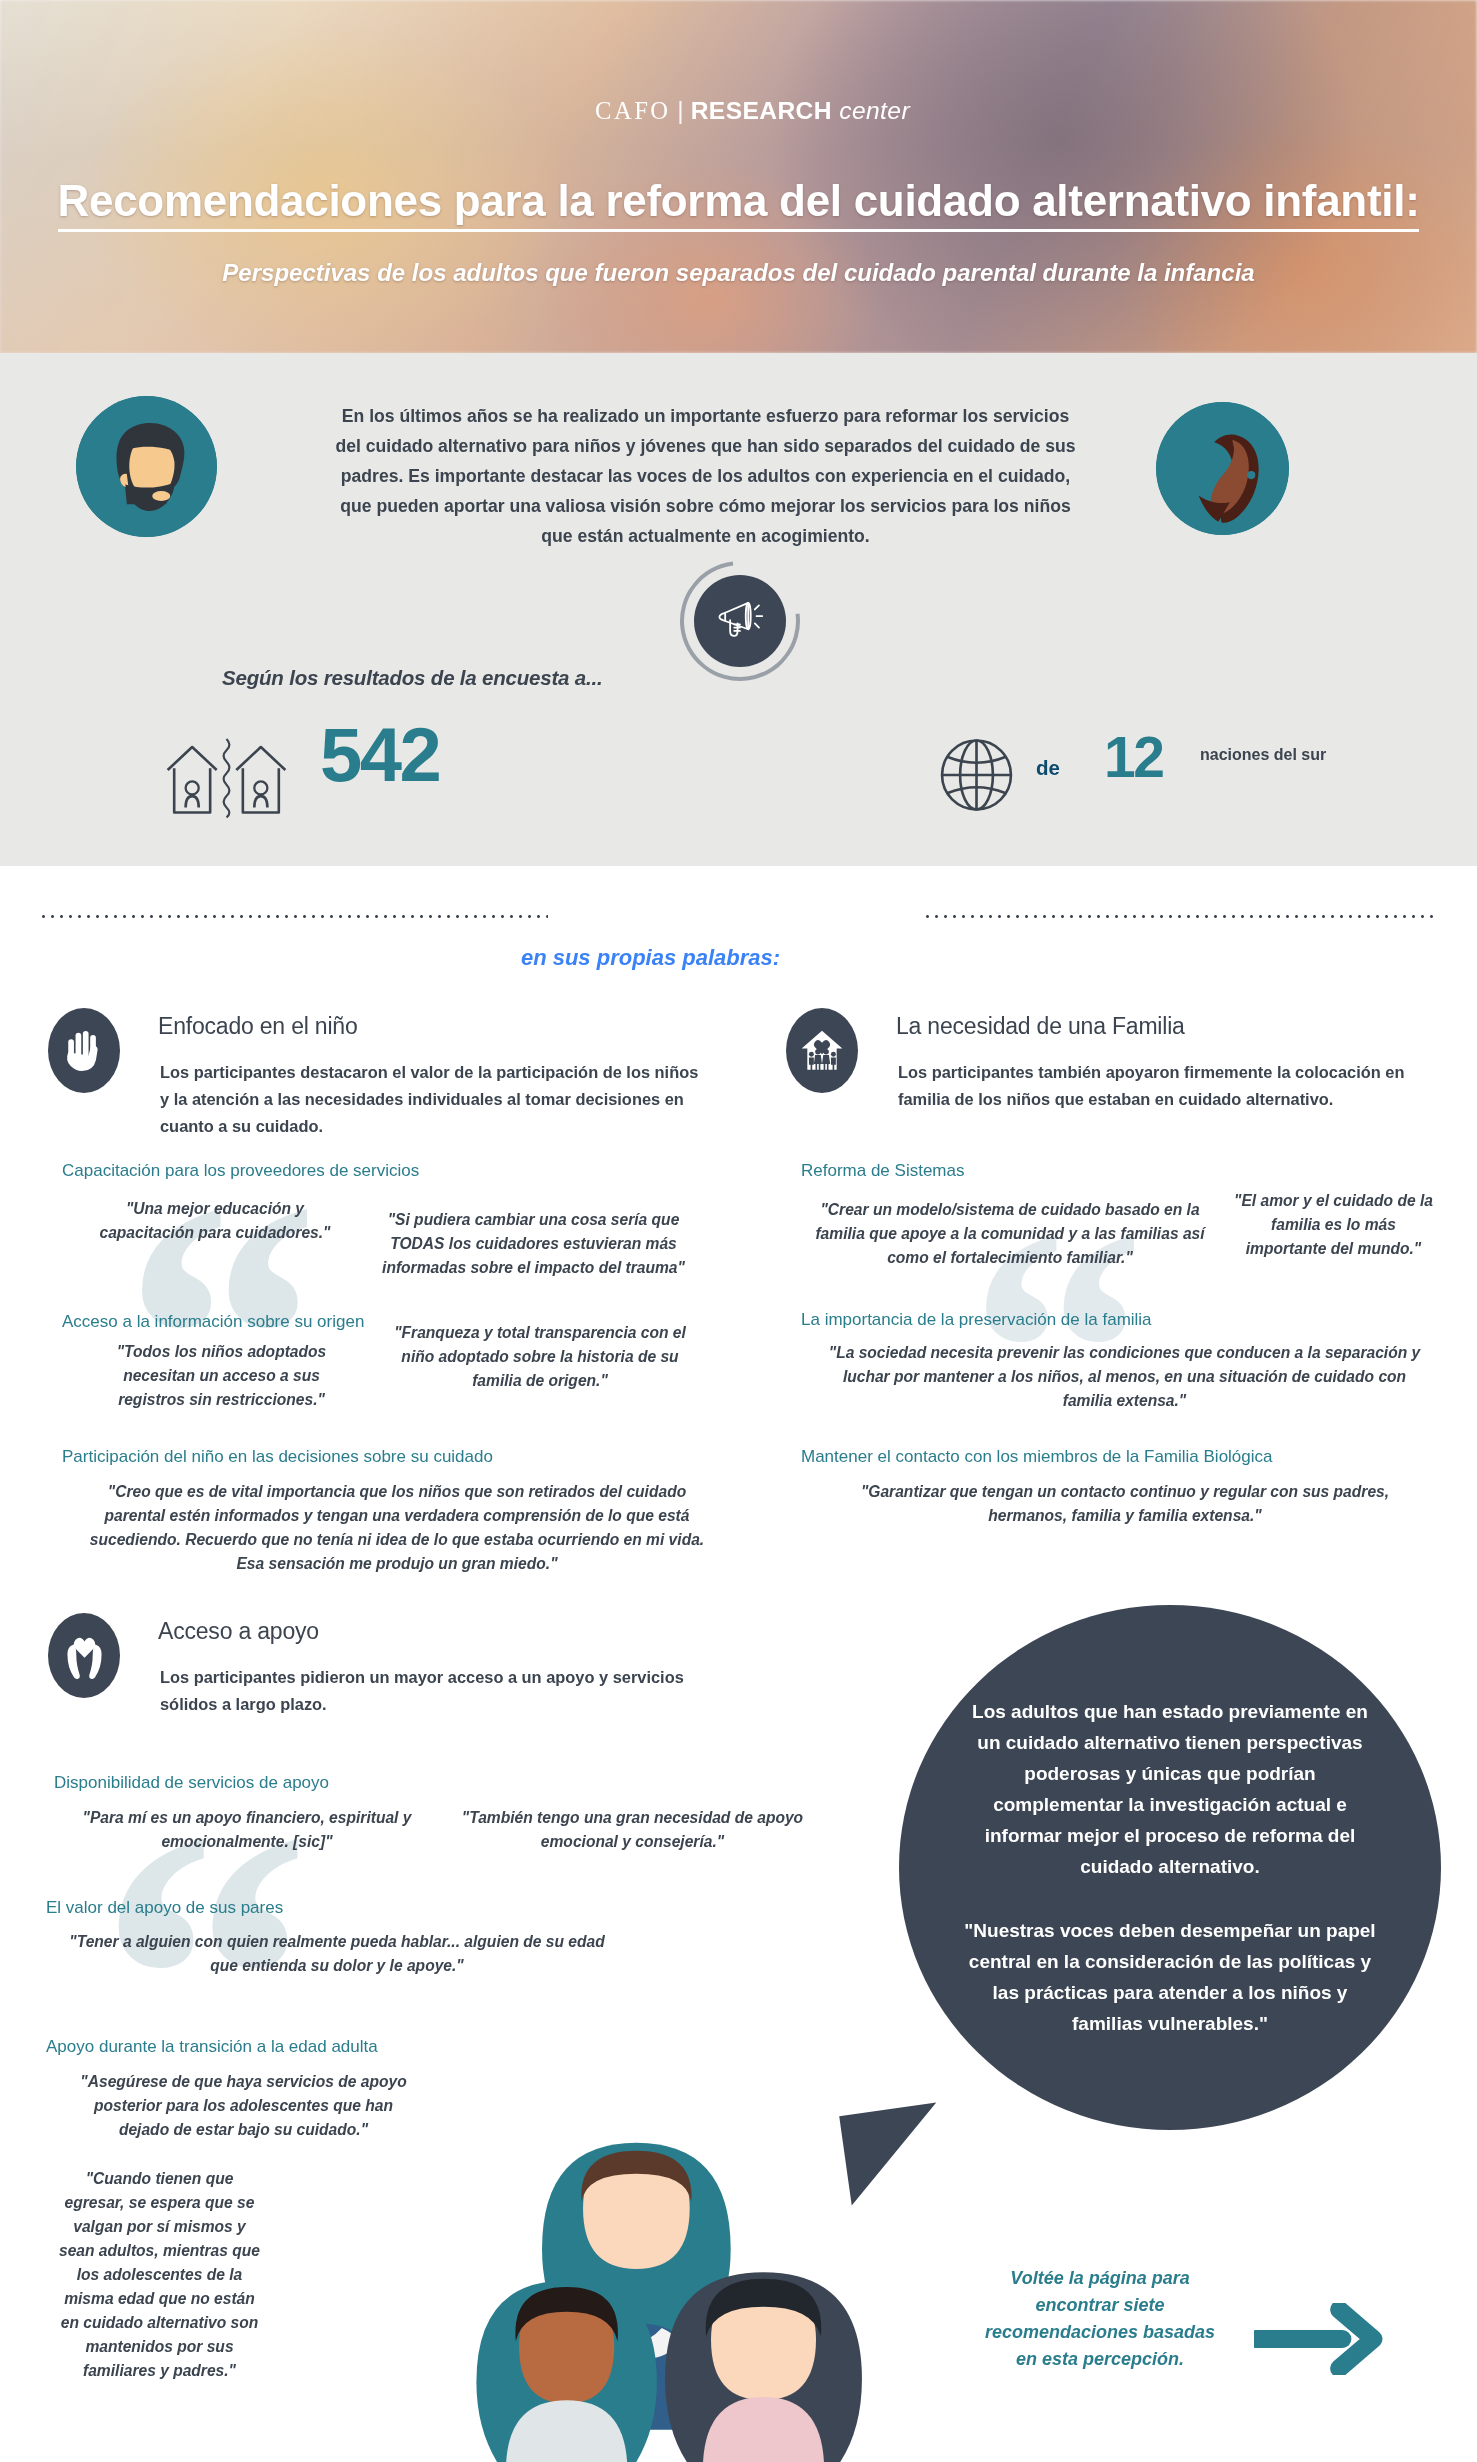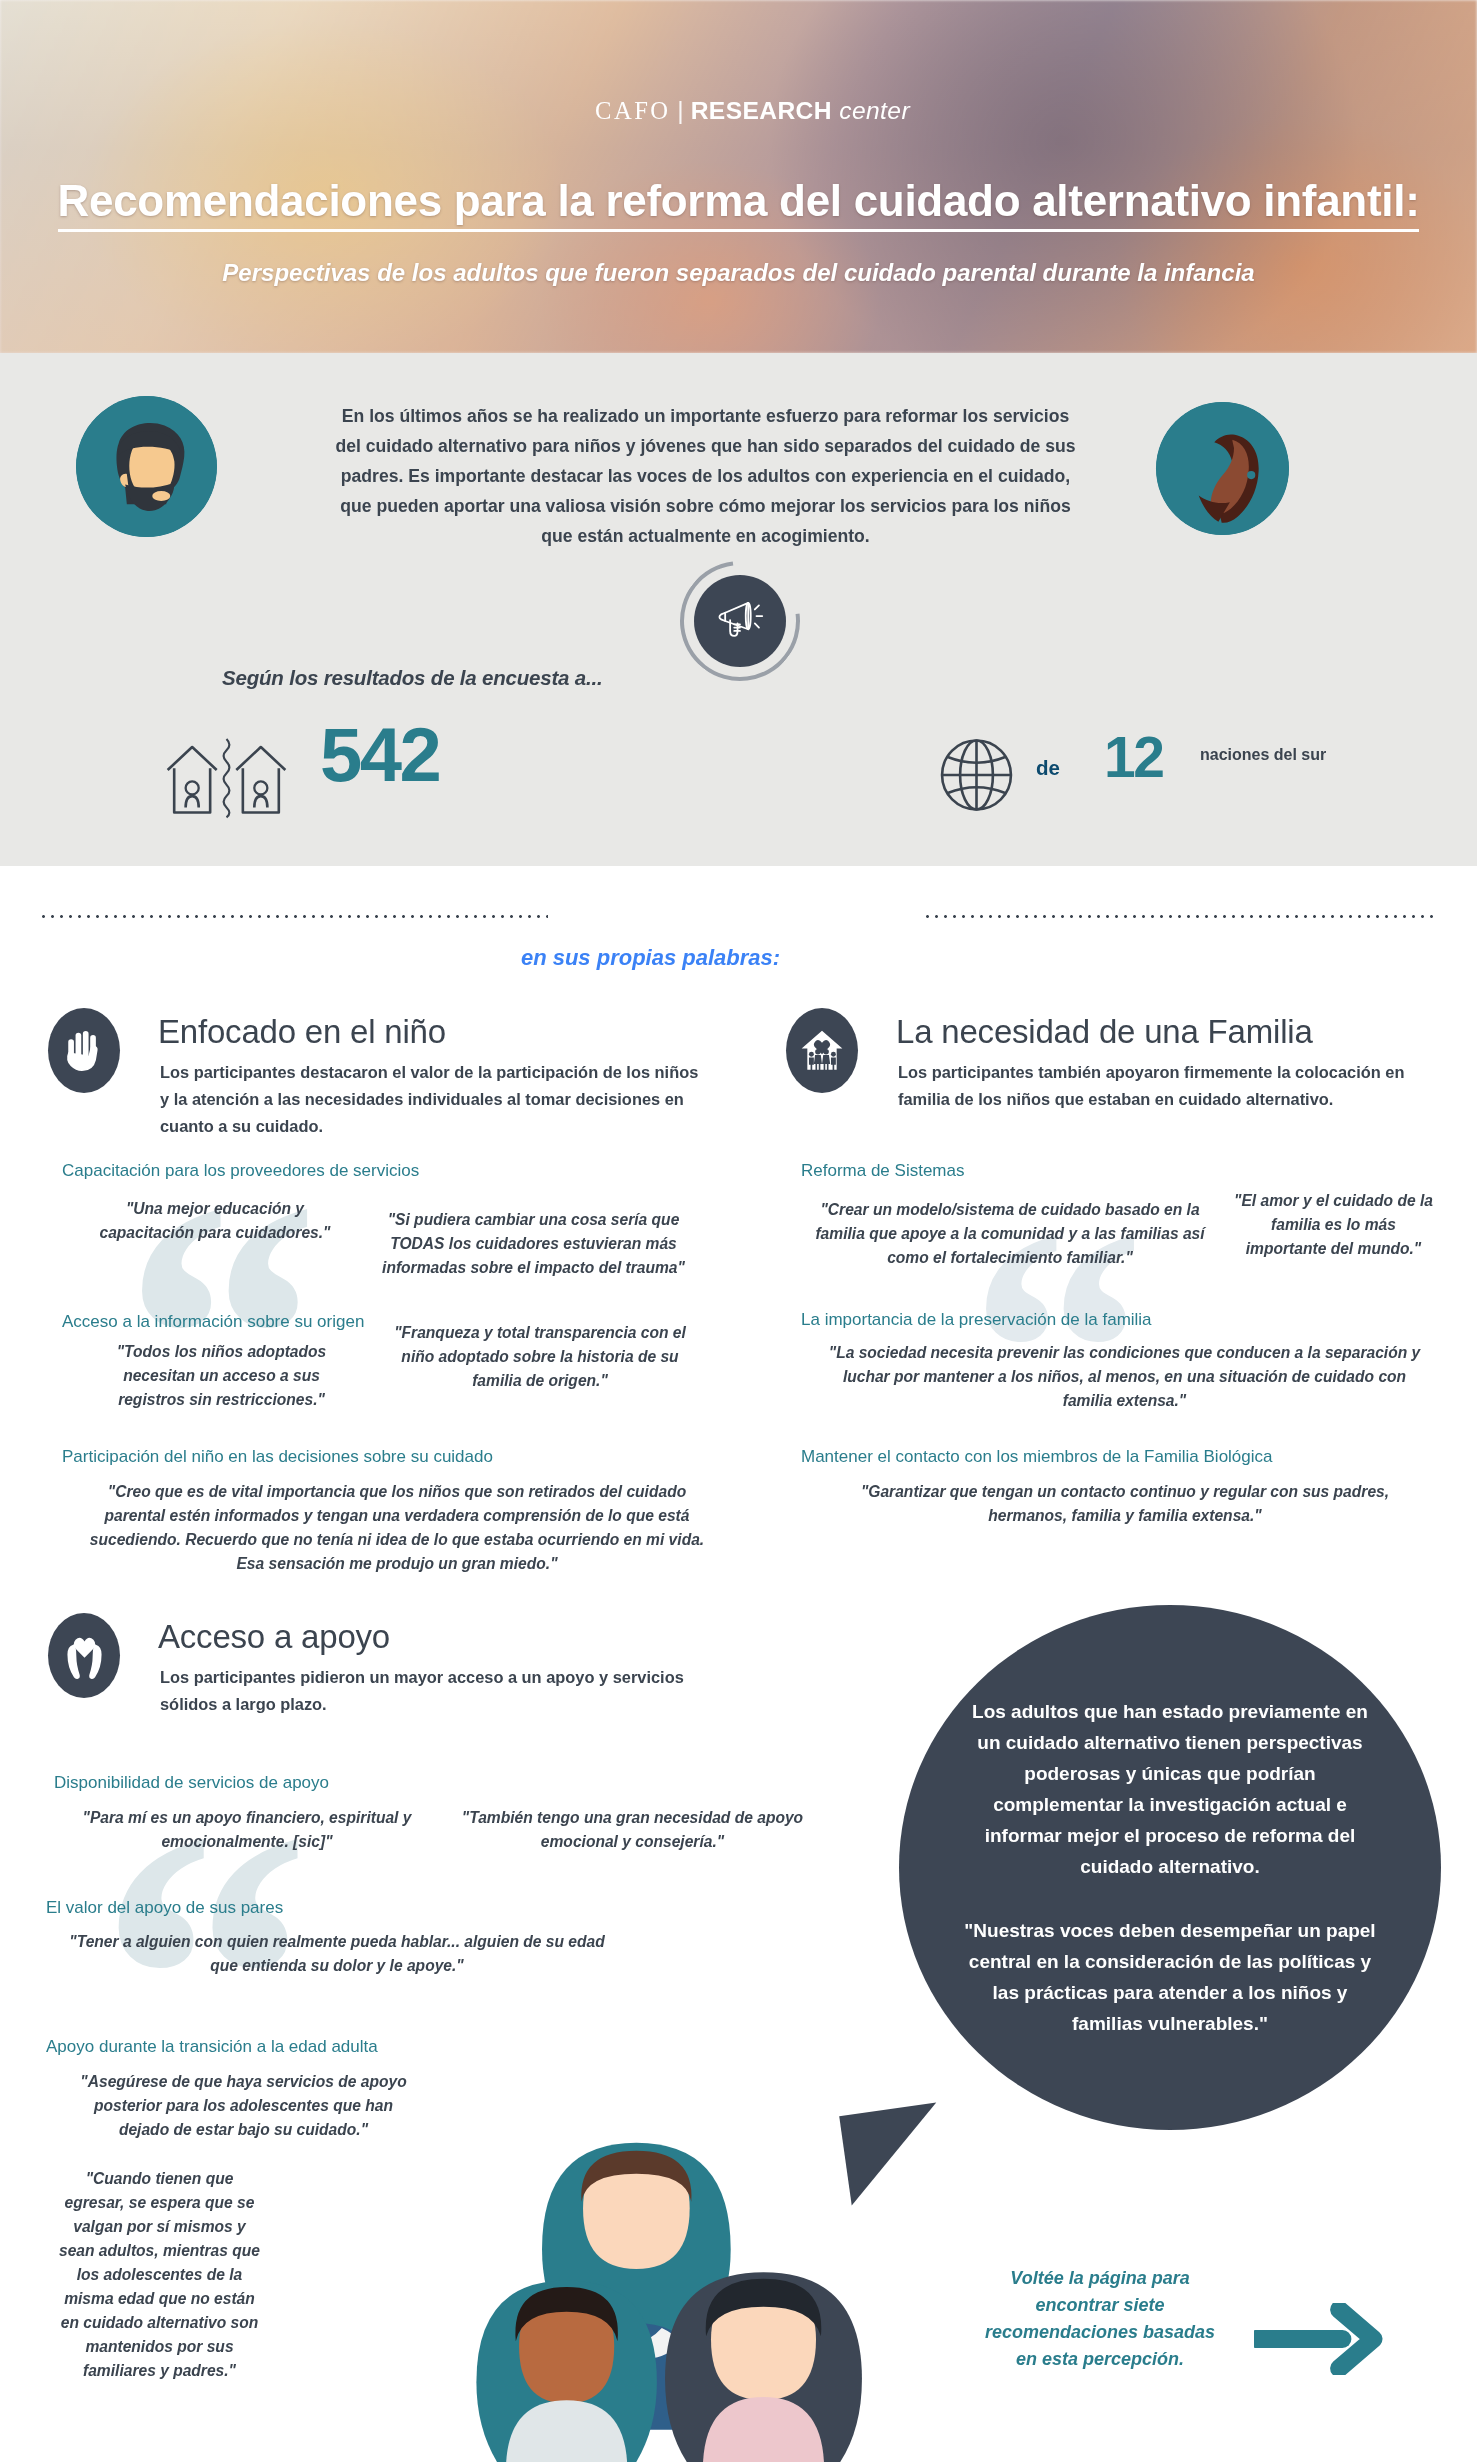--- a/index.html
+++ b/index.html
@@ -157,21 +157,21 @@
   .theme { position: absolute; z-index: 2; }
   .theme-icon {
     position: absolute; left: 0; top: 0;
     width: 72px; height: 85px;
     border-radius: 50%;
     background: #3d4654;
     display: flex; align-items: center; justify-content: center;
   }
   .theme-title {
     position: absolute; left: 110px; top: 4.9px;
-    font-size: 33px; color: #3b444f; font-weight: normal;
+    font-size: 23px; color: #3b444f; font-weight: normal;
     letter-spacing: -0.2px;
   }
   .theme-desc {
     position: absolute; left: 112px; top: 51px;
     font-size: 16.4px; line-height: 27px; color: #3b444f; font-weight: bold;
   }
   .sub-head {
     position: absolute; color: #2a7d8c;
     font-size: 17px; font-weight: normal; z-index: 2;
   }

